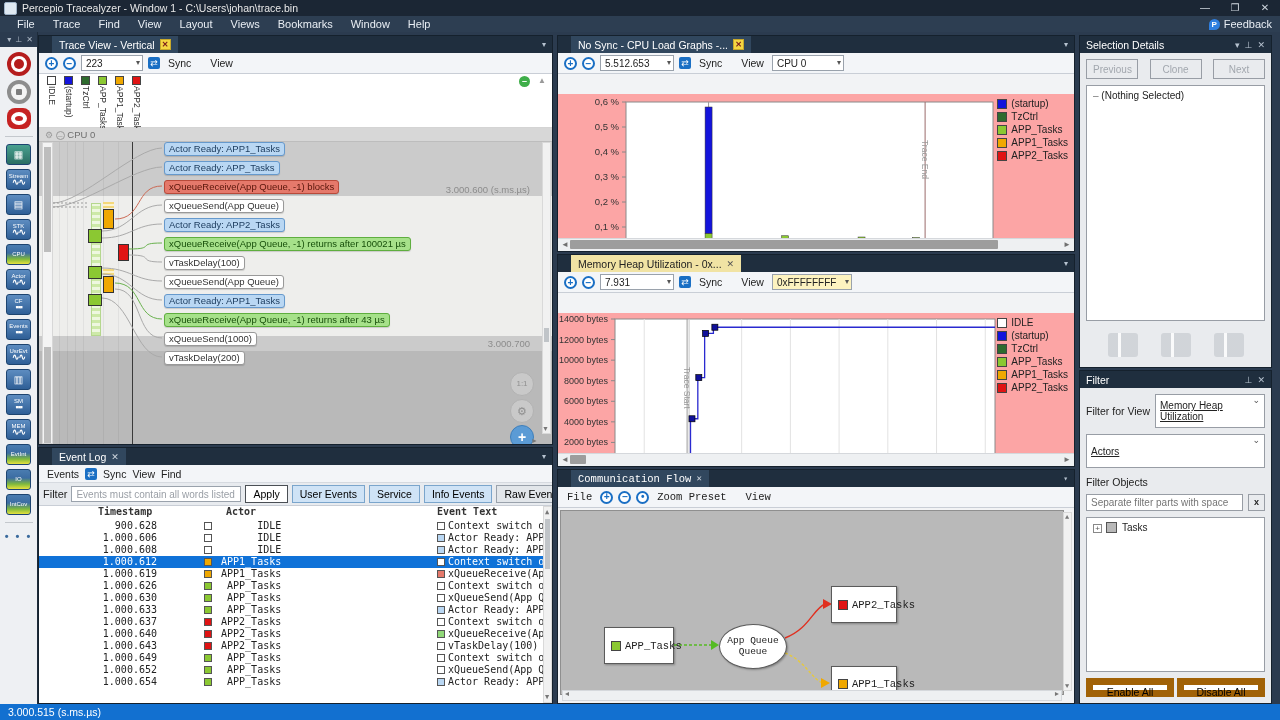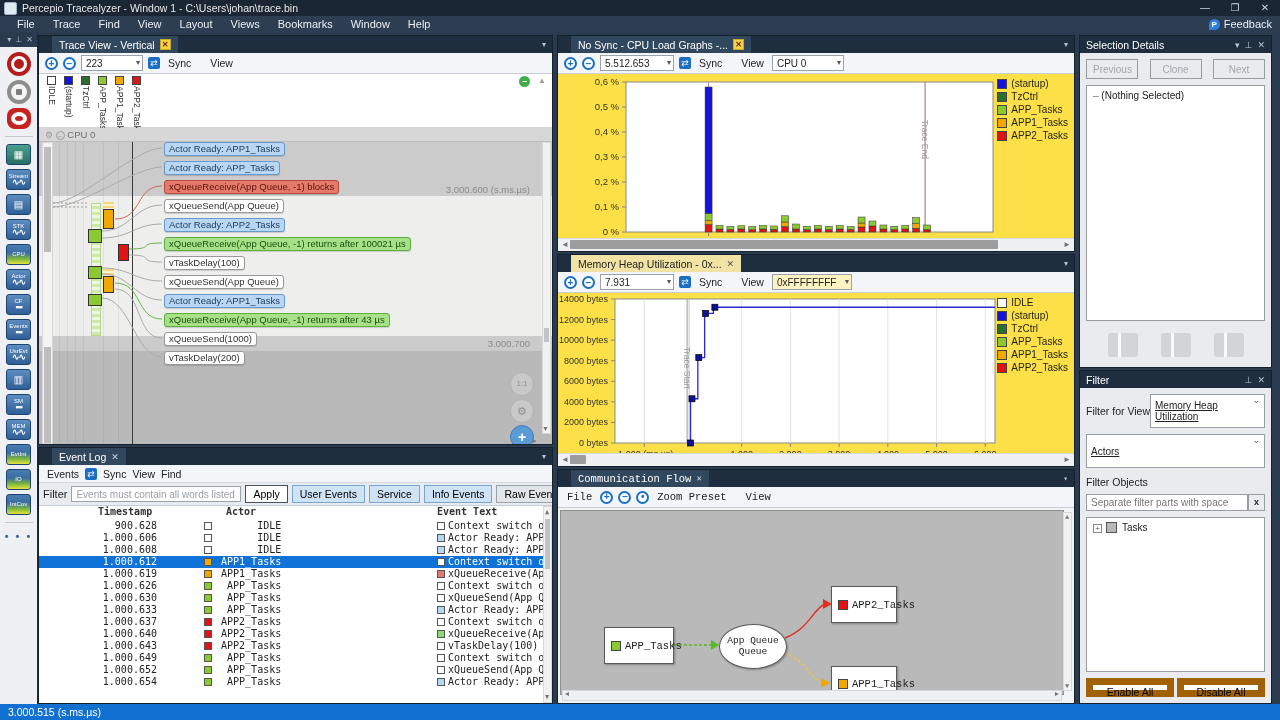--- a/index.html
+++ b/index.html
@@ -80,41 +80,41 @@
   .el-table{position:relative;flex:1;background:#fff;font-family:"DejaVu Sans Mono",monospace;font-size:10px;overflow:hidden;}
   .el-hdr{position:relative;height:14px;font-weight:bold;color:#333;}
   .el-row{position:relative;height:12px;white-space:pre;}
   .el-row.sel{background:#0f72d8;color:#fff;}
   .c-ts{position:absolute;left:0;width:118px;text-align:right;}
   .c-actor{position:absolute;left:165px;display:flex;align-items:center;}
   .c-evt{position:absolute;left:398px;display:flex;align-items:center;}
   .sq8{width:8px;height:8px;border:1px solid #555;box-sizing:border-box;margin-right:3px;flex:none;}
   .el-status{height:17px;background:#1575d5;color:#fff;line-height:17px;padding-left:6px;font-size:10.5px;flex:none;}
   
-  .chart-wrap{position:relative;flex:1;background:#fde047;}
+  .chart-wrap{position:relative;flex:1;background:#fca5a5;margin-top:20px;}
   .legend-box{position:absolute;display:flex;flex-direction:column;gap:2px;font-size:10px;color:#222;}
   .legend-item{display:flex;align-items:center;gap:4px;}
   .hscroll{height:12px;background:#eef0f2;border-top:1px solid #d5d8dc;position:relative;flex:none;}
   .hthumb{position:absolute;top:1px;height:9px;background:#9d9d9d;border-radius:1px;}
   .harrow{position:absolute;top:0;font-size:8px;color:#707070;line-height:12px;}
   
   .cf-canvas{position:relative;flex:1;background:#b9b9b9;margin:0 10px 8px 0;border:1px solid #8f8f8f;overflow:hidden;}
   .cf-node{position:absolute;background:#fff;border:1px solid #5a5a5a;box-shadow:1px 1px 2px rgba(0,0,0,.3);display:flex;align-items:center;gap:4px;padding:0 6px;font-size:10.5px;box-sizing:border-box;}
   .cf-ellipse{position:absolute;border-radius:50%;border:1px solid #5a5a5a;background:#fff;display:flex;align-items:center;justify-content:center;text-align:center;font-size:9.5px;line-height:1.15;box-shadow:1px 1px 2px rgba(0,0,0,.3);}
   .sq10{width:10px;height:10px;border:1px solid #444;box-sizing:border-box;flex:none;}
   
   .rt-title{height:17px;background:#1f2e3e;color:#fff;display:flex;align-items:center;padding:0 6px;font-size:10.5px;flex:none;}
   .rt-title .ctrl{margin-left:auto;color:#b6c2cf;font-size:9px;display:flex;gap:5px;}
   .rt-body{flex:1;background:#e9ebee;padding:6px;display:flex;flex-direction:column;gap:6px;overflow:hidden;}
   .sd-btnrow{display:flex;justify-content:space-between;}
   .sd-btn{width:52px;height:20px;border:1px solid #989da5;background:#e9ebee;color:#a2a7ae;font-size:10px;font-family:"Liberation Sans",sans-serif;}
   .white-box{flex:1;background:#fff;border:1px solid #989da5;padding:4px 6px;font-size:10px;color:#222;overflow:hidden;}
   .sd-icons{display:flex;justify-content:space-around;padding:6px 10px 4px;}
   .sd-ic{width:30px;height:24px;border-radius:3px;background:linear-gradient(90deg,#c9cdd2 35%,#fff 35%,#fff 45%,#c9cdd2 45%);opacity:.75;}
-  .f-row{display:flex;align-items:center;font-size:10.5px;}
+  .f-row{display:flex;align-items:center;gap:5px;font-size:10.5px;}
   .f-combo{flex:1;height:34px;background:#ffffff;border:1px solid #989da5;display:flex;align-items:center;padding:0 14px 0 4px;font-size:10px;position:relative;box-sizing:border-box;text-decoration:underline;}
   .f-combo::after{content:"⌄";position:absolute;right:4px;top:0;color:#555;font-size:9px;}
   .f-input{flex:1;height:17px;border:1px solid #989da5;font-size:10px;padding:0 4px;box-sizing:border-box;font-family:"Liberation Sans",sans-serif;}
   .f-x{width:17px;height:17px;border:1px solid #989da5;background:#e9ebee;font-size:9px;font-weight:bold;line-height:15px;text-align:center;box-sizing:border-box;}
   .f-btnrow{display:flex;justify-content:space-between;}
   .f-btn{width:88px;height:19px;border:7px solid #a16207;background:#fff;font-size:10.5px;font-family:"Liberation Sans",sans-serif;}
   .tree-exp{display:inline-block;width:9px;height:9px;border:1px solid #888;line-height:7px;text-align:center;font-size:8px;color:#555;background:#fff;box-sizing:border-box;margin-right:4px;}
   .tree-cb{display:inline-block;width:11px;height:11px;border:1px solid #555;background:#b8b8b8;box-sizing:border-box;margin-right:5px;vertical-align:-2px;}
 </style>
 </head>

